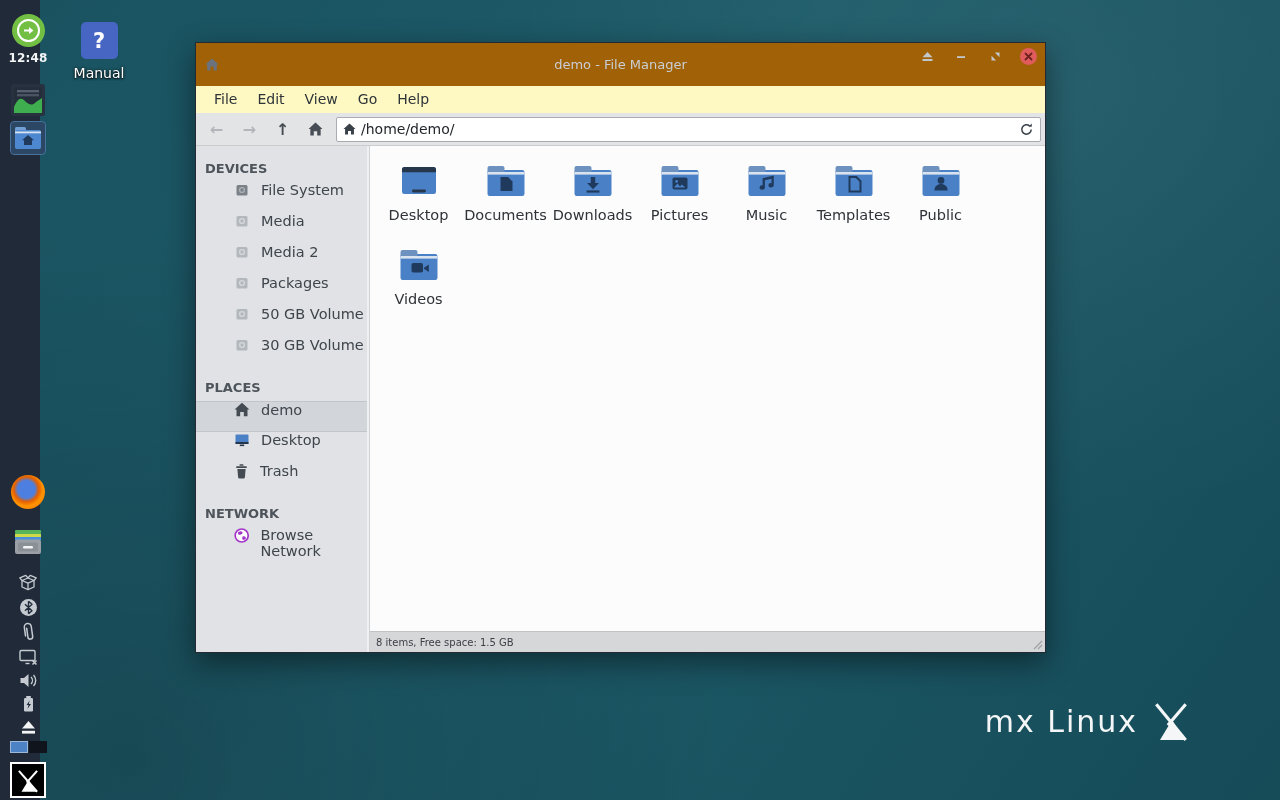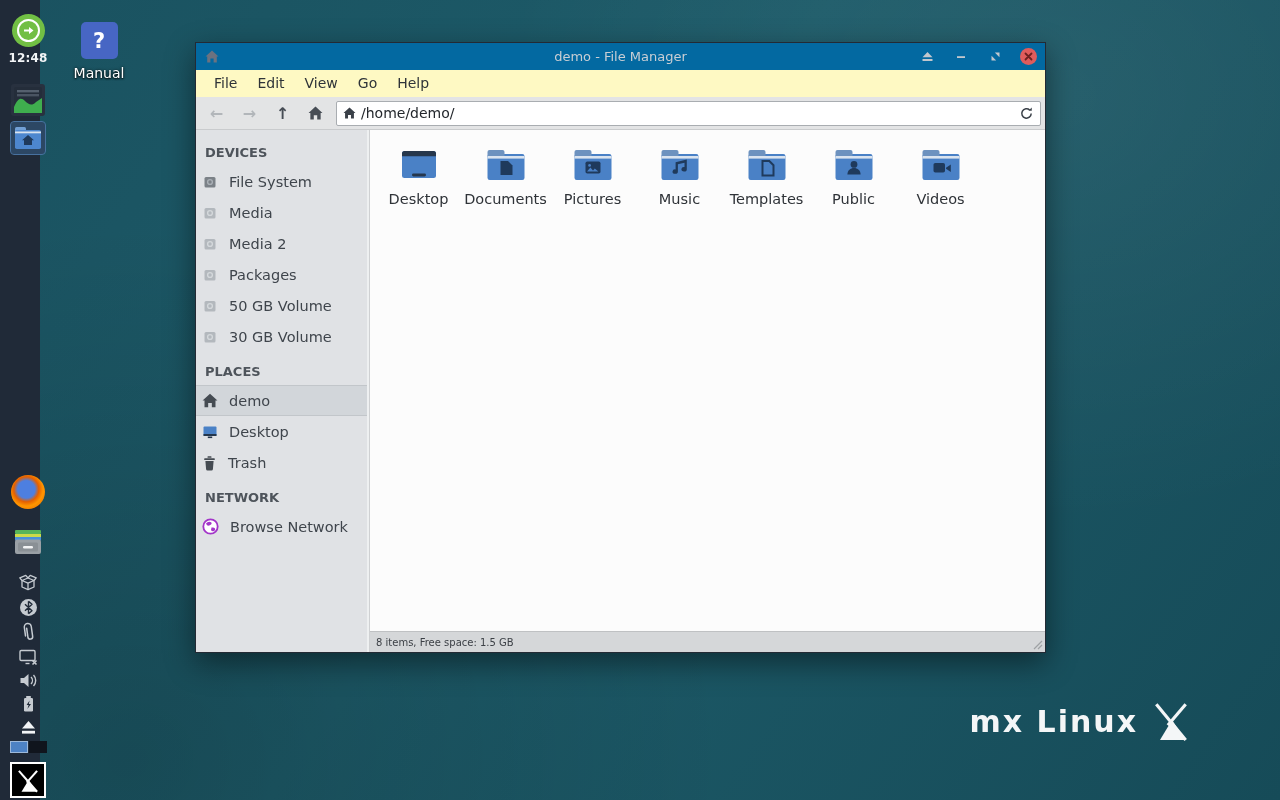--- a/index.html
+++ b/index.html
@@ -31,27 +31,27 @@
   .tray-svg { display:block; }
 
   
   .shortcut { position:absolute; left:70px; top:22px; width:58px; text-align:center; z-index:2; }
   .shortcut .badge { width:37px; height:37px; margin:0 auto; border-radius:5px; background:#4766c4;
     color:#fff; font-size:21px; font-weight:bold; display:flex; align-items:center; justify-content:center; }
   .shortcut .cap { margin-top:6px; color:#fff; font-size:14px; text-shadow:0 1px 2px rgba(0,0,0,.95),0 0 3px rgba(0,0,0,.7); }
 
   
   .brand { position:absolute; right:88px; top:700px; display:flex; align-items:center; gap:12px; z-index:1; }
-  .brand .txt { color:#f4f6f7; font-size:30px; font-weight:bold; letter-spacing:2px; }
+  .brand .txt { color:#f4f6f7; font-size:30px; font-weight:normal; letter-spacing:2px; }
 
   
   .window { position:absolute; left:195px; top:42px; width:851px; height:611px; z-index:4;
     border:1px solid #232a34; background:#e3e4e5; box-shadow:0 10px 28px rgba(0,0,0,.45);
     display:flex; flex-direction:column; }
-  .titlebar { height:27px; background:#0369a1; display:flex; align-items:center; position:relative; flex:none; }
+  .titlebar { height:43px; background:#a16207; display:flex; align-items:center; position:relative; flex:none; }
   .titlebar .wicon { margin-left:9px; }
   .titlebar .wtitle { position:absolute; left:0; right:0; text-align:center; color:#c9ced4; font-size:13px; }
   .tb-btns { position:absolute; right:8px; top:0; height:27px; display:flex; align-items:center; gap:16px; }
   .tb-btn { width:18px; height:18px; display:flex; align-items:center; justify-content:center; }
   .close-btn { width:17px; height:17px; border-radius:50%; background:#e05c5c; color:#5c1515; display:flex; align-items:center; justify-content:center; }
 
   .menubar { height:27px; background:#fef9c3; display:flex; align-items:center; padding-left:8px; flex:none; }
   .menu-item { padding:0 10px; font-size:14px; color:#2e3338; line-height:27px; }
 
   .toolbar { height:33px; background:#e3e4e5; border-bottom:1px solid #c9cbcd; display:flex; align-items:center; padding:0 4px; flex:none; }
@@ -59,21 +59,21 @@
   .nav-btn.disabled { color:#b2b6ba; }
   .nav-btn.enabled { color:#474d55; }
   .pathbar { flex:1; height:25px; margin-left:4px; background:#fff; border:1px solid #a9adb1; border-radius:2px;
     display:flex; align-items:center; padding:0 6px; }
   .pathbar .ptext { font-size:14px; color:#23272c; margin-left:5px; flex:1; }
 
   .content { flex:1; display:flex; min-height:0; }
   .sidebar { width:171px; background:#e0e2e5; flex:none; overflow:hidden; padding-top:9px; }
   .splitter { width:3px; background:#eef0f1; border-right:1px solid #cfd1d3; flex:none; }
   .side-head { font-size:13px; font-weight:bold; color:#4e545b; padding:6px 0 6px 9px; }
-  .side-item { height:31px; display:flex; align-items:center; padding-left:6px; gap:11px; }
+  .side-item { height:31px; display:flex; padding-left:38px; gap:11px; }
   .side-item .lbl { font-size:14.5px; color:#3f454c; }
   .side-item.selected { background:#d2d6da; border-top:1px solid #c2c6ca; border-bottom:1px solid #c2c6ca; }
 
   .maincol { flex:1; display:flex; flex-direction:column; min-width:0; }
   .filearea { flex:1; background:#fcfcfc; padding:8px 0 0 5px; display:flex; flex-wrap:wrap; align-content:flex-start; }
   .file-item { width:87px; height:84px; display:flex; flex-direction:column; align-items:center; }
   .file-item .ficon { width:48px; height:48px; margin-top:3px; }
   .file-item .flabel { margin-top:2px; font-size:14.5px; color:#2f3338; }
 
   .statusbar { height:21px; background:#d5d7d9; border-top:1px solid #bfc1c3; display:flex; align-items:center;
@@ -377,20 +377,30 @@
         <div class="file-item">
           <svg class="ficon" viewBox="0 0 48 48">
             <rect x="5.5" y="13" width="37" height="26" rx="2.2" fill="#4a81c6"></rect>
             <rect x="5.5" y="9" width="17" height="8" rx="2" fill="#6d92bf"></rect>
             <rect x="5.5" y="15" width="37" height="2.6" fill="#d9e3ef"></rect>
             <path d="M18.5 20 h7.5 l4.5 4.5 v9.5 h-12 z" fill="#1f3a5c"></path>
           </svg>
           <span class="flabel">Documents</span>
         </div>
 
+        <div class="file-item">
+          <svg class="ficon" viewBox="0 0 48 48">
+            <rect x="5.5" y="13" width="37" height="26" rx="2.2" fill="#4a81c6"></rect>
+            <rect x="5.5" y="9" width="17" height="8" rx="2" fill="#6d92bf"></rect>
+            <rect x="5.5" y="15" width="37" height="2.6" fill="#d9e3ef"></rect>
+            <path d="M21.8 20 h4.4 v6 h3.8 l-6 6.2 -6 -6.2 h3.8 z" fill="#1f3a5c"></path>
+            <rect x="17.6" y="33.4" width="12.8" height="2.2" fill="#1f3a5c"></rect>
+          </svg>
+          <span class="flabel">Downloads</span>
+        </div>
 
         <div class="file-item">
           <svg class="ficon" viewBox="0 0 48 48">
             <rect x="5.5" y="13" width="37" height="26" rx="2.2" fill="#4a81c6"></rect>
             <rect x="5.5" y="9" width="17" height="8" rx="2" fill="#6d92bf"></rect>
             <rect x="5.5" y="15" width="37" height="2.6" fill="#d9e3ef"></rect>
             <rect x="16.5" y="20.5" width="15" height="12" rx="1.8" fill="#1f3a5c"></rect>
             <circle cx="20.6" cy="24.4" r="1.4" fill="#4a81c6"></circle>
             <path d="M18 30.6 l3.4 -4 2.6 3 1.8 -2 3.6 3 z" fill="#4a81c6"></path>
           </svg>

